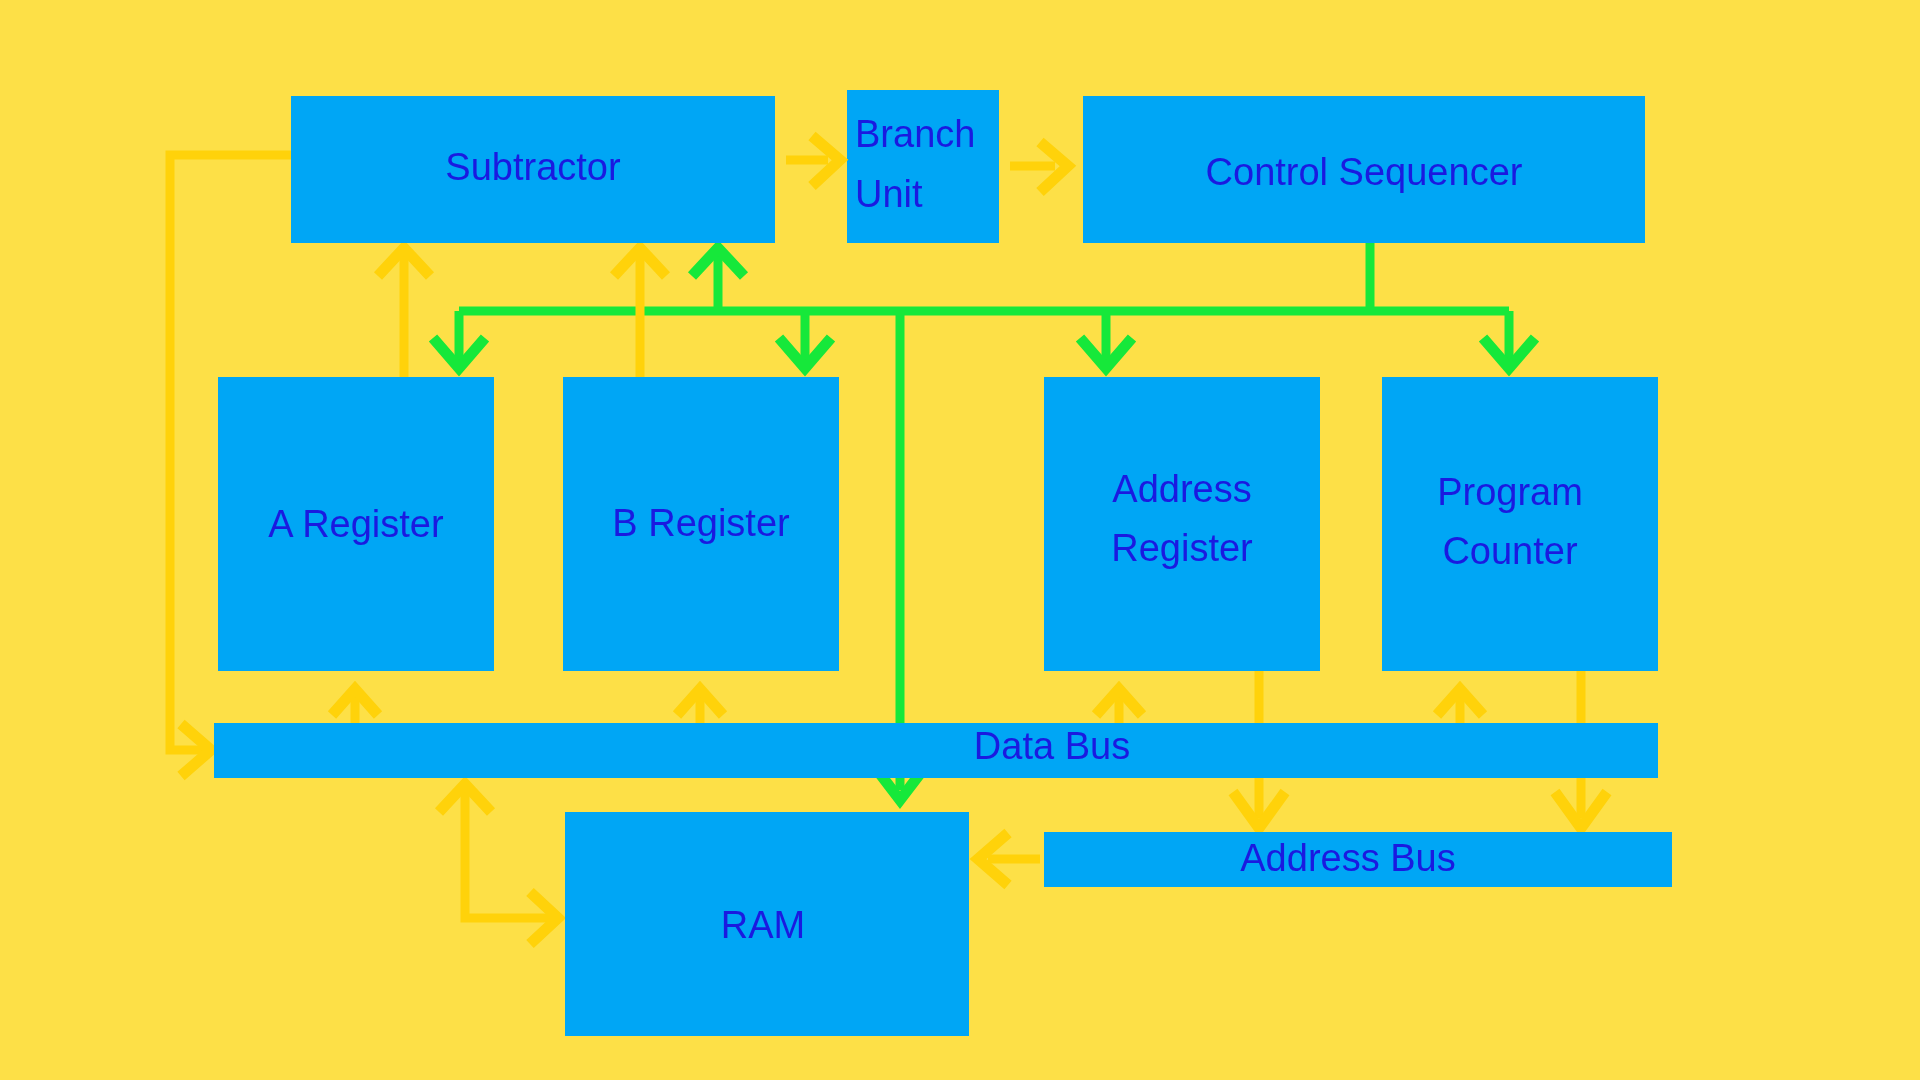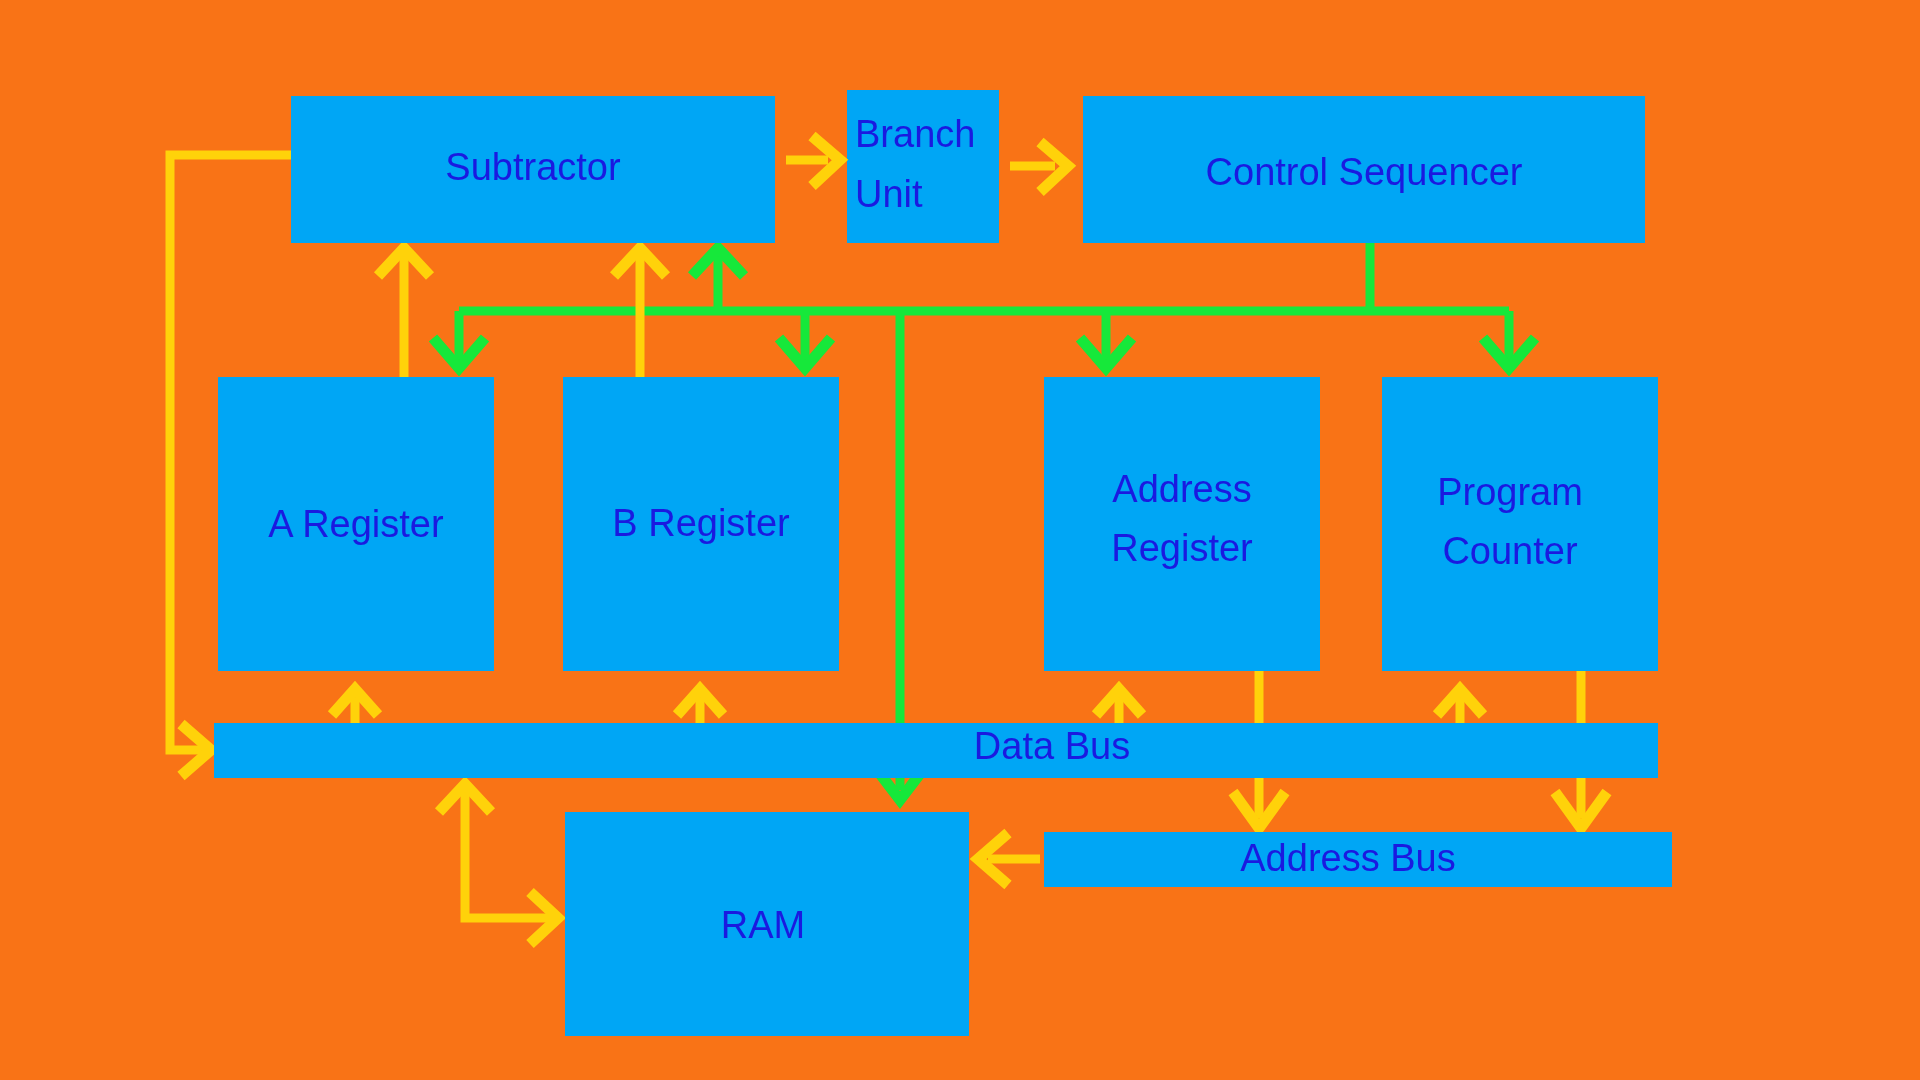--- a/index.html
+++ b/index.html
@@ -10,21 +10,21 @@
     height: 1080px;
     overflow: hidden;
   }
   body {
     font-family: "Liberation Sans", sans-serif;
   }
   #stage {
     position: relative;
     width: 1920px;
     height: 1080px;
-    background: #f97316;
+    background: #fde047;
   }
   svg#diagram {
     position: absolute;
     left: 0;
     top: 0;
     width: 1920px;
     height: 1080px;
     display: block;
   }
   .blk-rect { stroke: none; }

